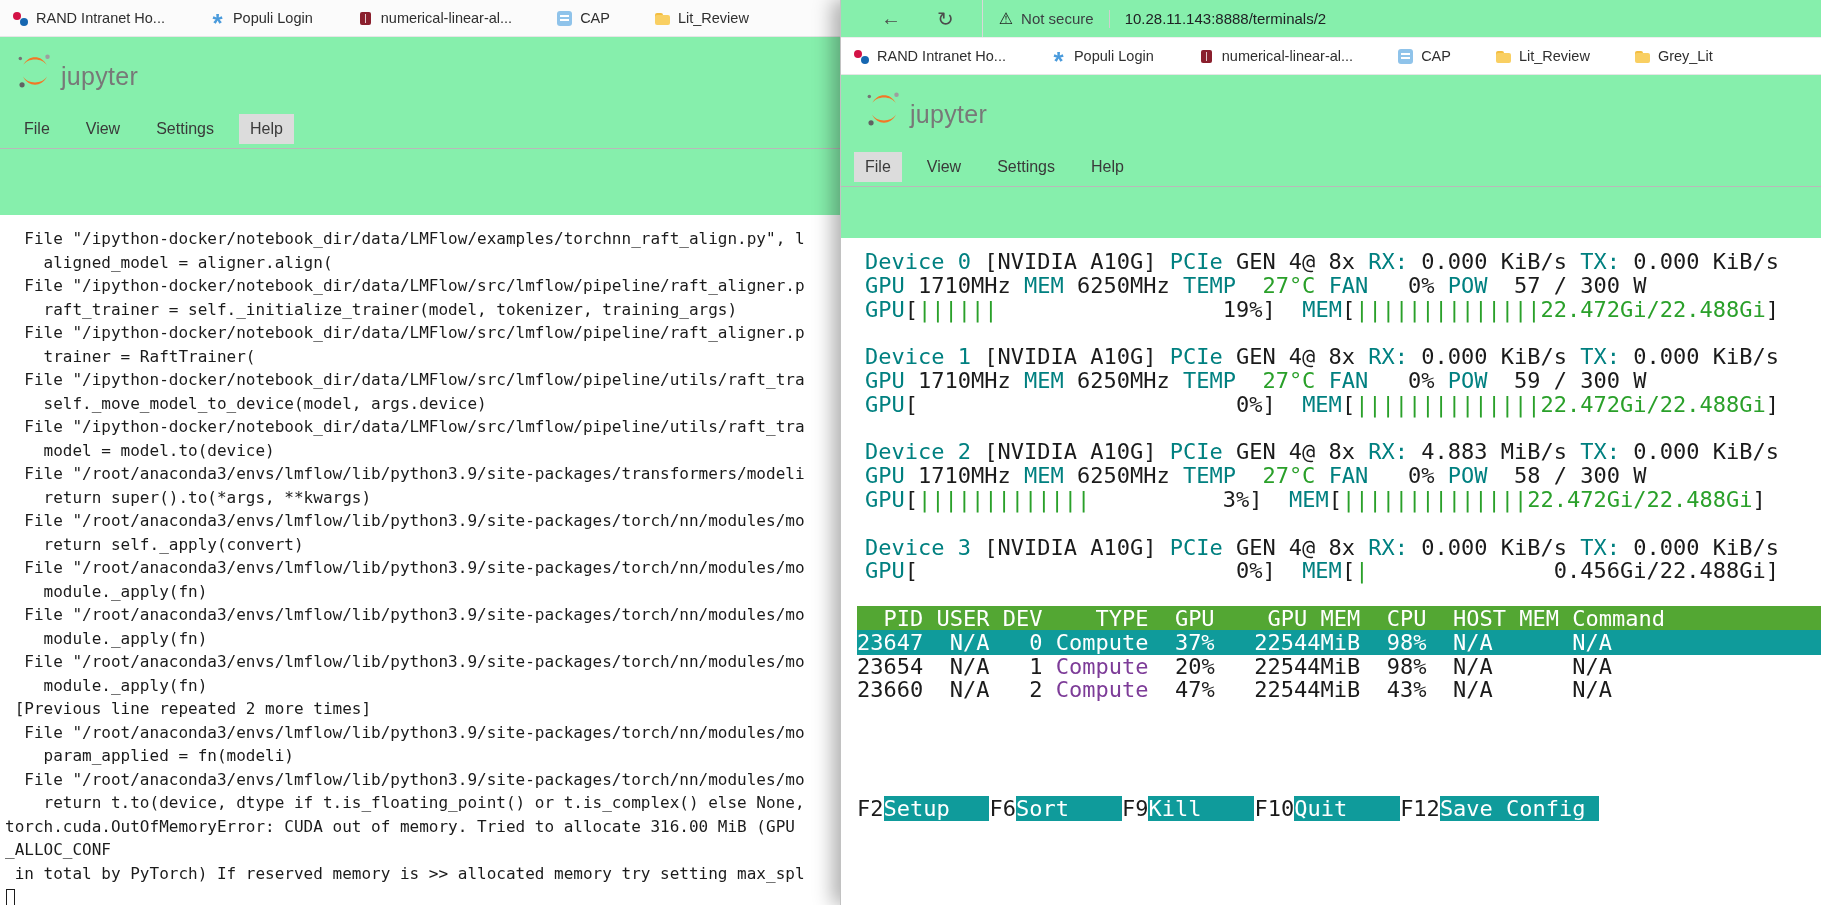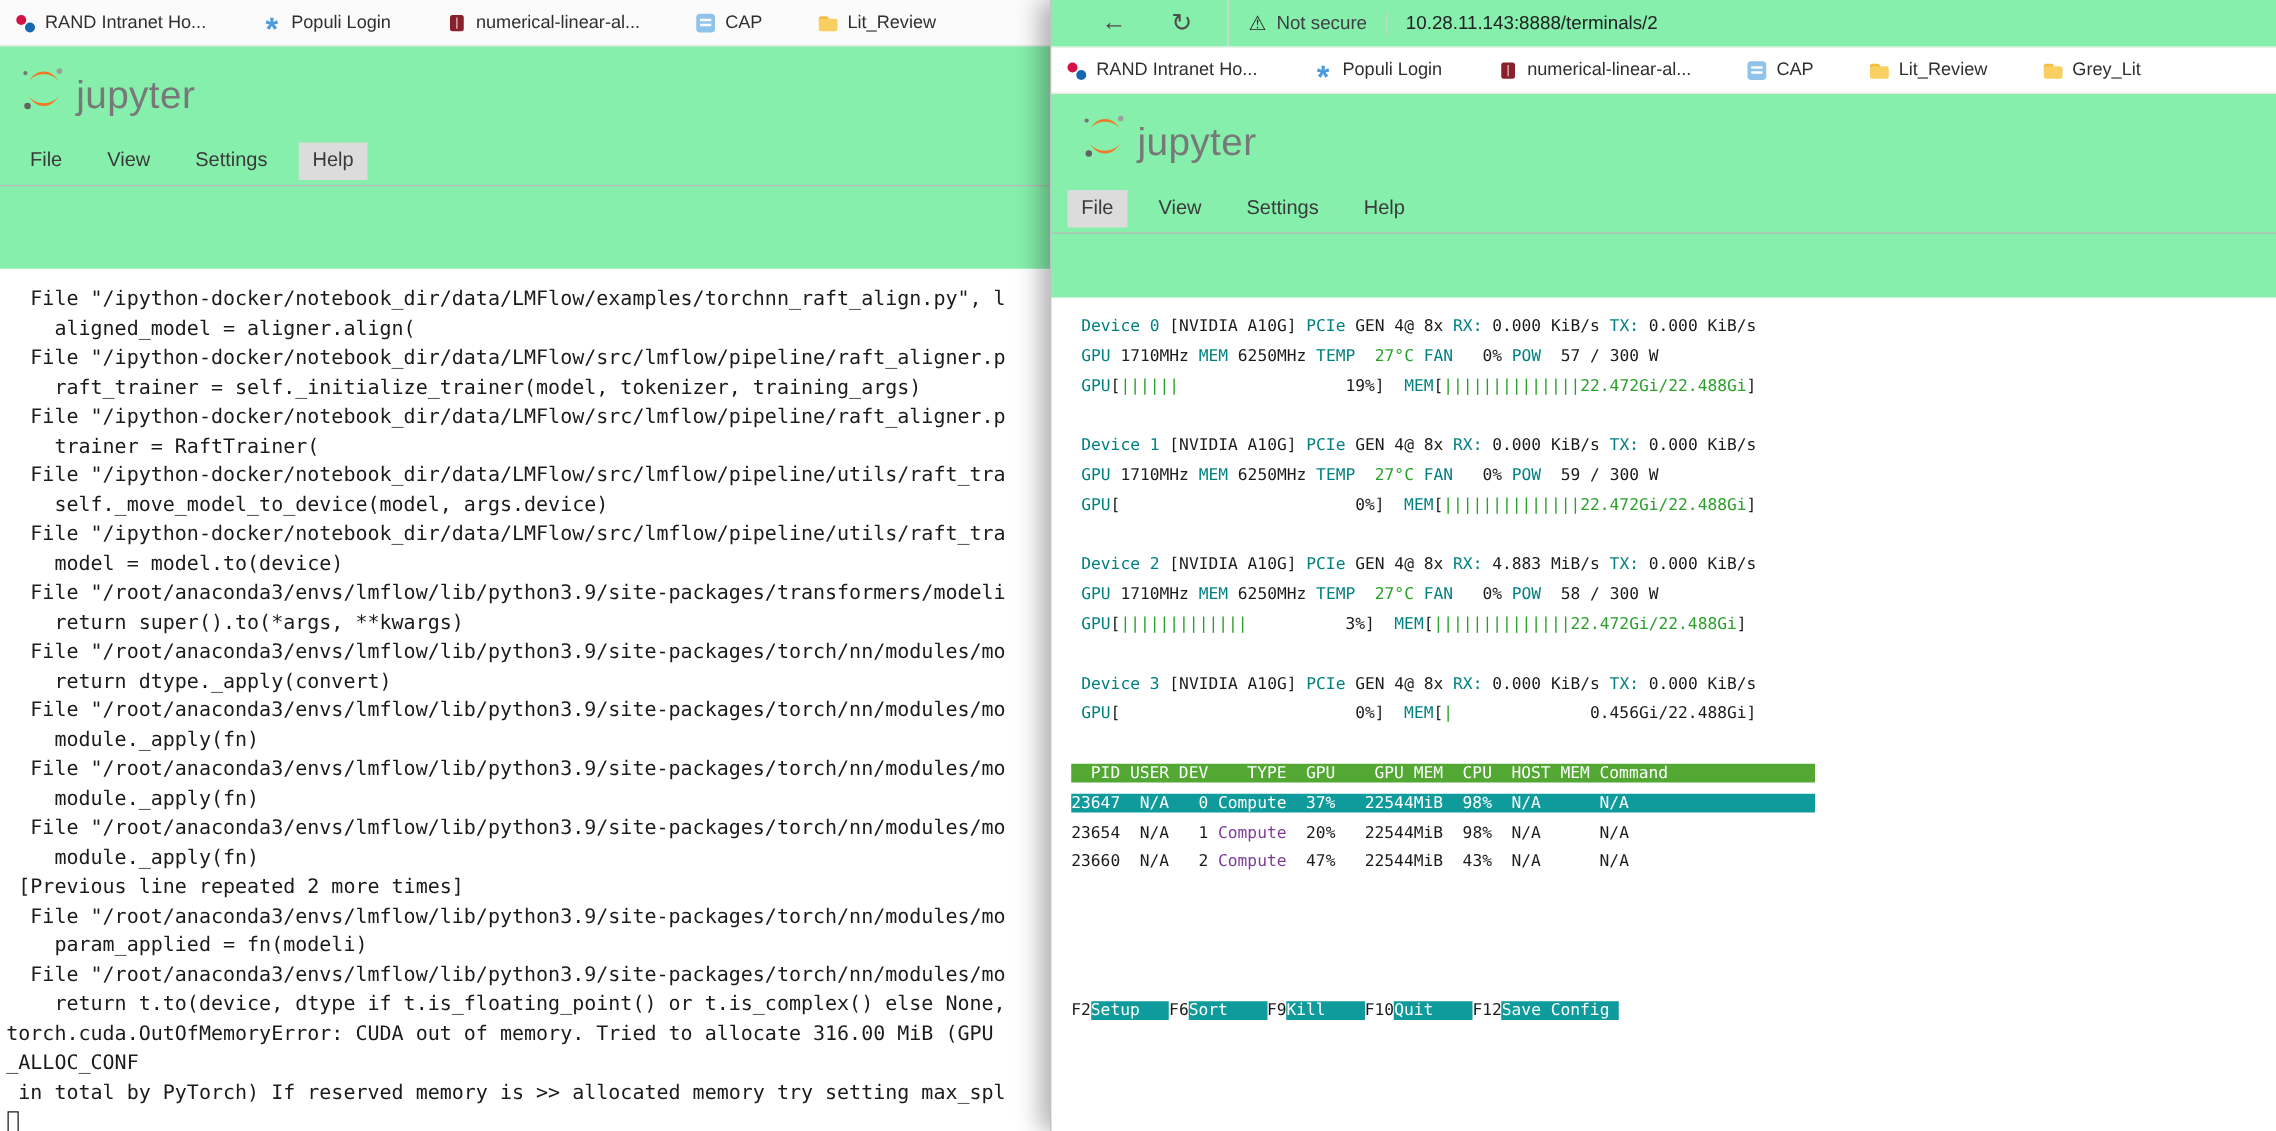--- a/index.html
+++ b/index.html
@@ -41,35 +41,35 @@
   .addr{display:flex;align-items:center;margin-left:28px;padding-left:16px;
     border-left:1px solid #d8d8d8;height:100%;}
   .warn{font-size:16px;color:#1f1f1f;margin-right:8px;}
   .sec{font-size:15px;color:#3c4043;}
   .addr-sep{width:1px;height:18px;background:#cfcfcf;margin:0 15px;}
   .url{font-size:15px;color:#202124;}
 
   
   .brandrow{display:flex;align-items:center;gap:7px;height:72px;padding-left:16px;}
   .window.right .brandrow{padding-left:24px;}
-  .jword{font-size:31px;color:#787878;letter-spacing:.3px;margin-top:6px;}
+  .jword{font-size:25px;color:#787878;letter-spacing:.3px;margin-top:6px;}
 
   
   .menubar{display:flex;align-items:center;gap:14px;height:40px;padding-left:13px;
     border-bottom:1px solid #b9b9b9;font-size:16px;color:#3a3a3a;}
   .menu-item{padding:6px 11px;cursor:pointer;}
   .menu-item.active{background:#dcdcdc;}
 
   
   .term{position:absolute;left:0;right:0;bottom:0;overflow:hidden;background:#fff;
     font-family:"DejaVu Sans Mono",monospace;color:#1b1b1b;}
   .term .term-line{white-space:pre;}
   .left-term{top:215px;padding:12px 0 0 5px;font-size:16px;}
   .left-term .term-line{height:23.5px;line-height:23.5px;}
-  .right-term{top:238px;padding:12px 0 0 24px;font-size:13px;}
+  .right-term{top:238px;padding:12px 0 0 24px;font-size:22px;}
   .right-term .term-line{height:23.8px;line-height:23.8px;}
   .right-term .offset{margin-left:-8px;}
   .c-teal{color:var(--teal);}
   .c-green{color:var(--green);}
   .c-fg{color:var(--fg);}
   .c-purple{color:var(--purple);}
   .c-hdr{background:var(--header-green);color:#ffffff;}
   .c-sel{background:var(--sel-teal);color:#ffffff;}
   .c-fkey{background:var(--sel-teal);color:#ffffff;}
   .cursorbox{display:inline-block;width:9px;height:18px;border:1.5px solid #1b1b1b;
@@ -131,21 +131,21 @@
         <div class="term-line">    raft_trainer = self._initialize_trainer(model, tokenizer, training_args)</div>
         <div class="term-line">  File "/ipython-docker/notebook_dir/data/LMFlow/src/lmflow/pipeline/raft_aligner.p</div>
         <div class="term-line">    trainer = RaftTrainer(</div>
         <div class="term-line">  File "/ipython-docker/notebook_dir/data/LMFlow/src/lmflow/pipeline/utils/raft_tra</div>
         <div class="term-line">    self._move_model_to_device(model, args.device)</div>
         <div class="term-line">  File "/ipython-docker/notebook_dir/data/LMFlow/src/lmflow/pipeline/utils/raft_tra</div>
         <div class="term-line">    model = model.to(device)</div>
         <div class="term-line">  File "/root/anaconda3/envs/lmflow/lib/python3.9/site-packages/transformers/modeli</div>
         <div class="term-line">    return super().to(*args, **kwargs)</div>
         <div class="term-line">  File "/root/anaconda3/envs/lmflow/lib/python3.9/site-packages/torch/nn/modules/mo</div>
-        <div class="term-line">    return dtype._apply(convert)</div>
+        <div class="term-line">    return self._apply(convert)</div>
         <div class="term-line">  File "/root/anaconda3/envs/lmflow/lib/python3.9/site-packages/torch/nn/modules/mo</div>
         <div class="term-line">    module._apply(fn)</div>
         <div class="term-line">  File "/root/anaconda3/envs/lmflow/lib/python3.9/site-packages/torch/nn/modules/mo</div>
         <div class="term-line">    module._apply(fn)</div>
         <div class="term-line">  File "/root/anaconda3/envs/lmflow/lib/python3.9/site-packages/torch/nn/modules/mo</div>
         <div class="term-line">    module._apply(fn)</div>
         <div class="term-line"> [Previous line repeated 2 more times]</div>
         <div class="term-line">  File "/root/anaconda3/envs/lmflow/lib/python3.9/site-packages/torch/nn/modules/mo</div>
         <div class="term-line">    param_applied = fn(modeli)</div>
         <div class="term-line">  File "/root/anaconda3/envs/lmflow/lib/python3.9/site-packages/torch/nn/modules/mo</div>

